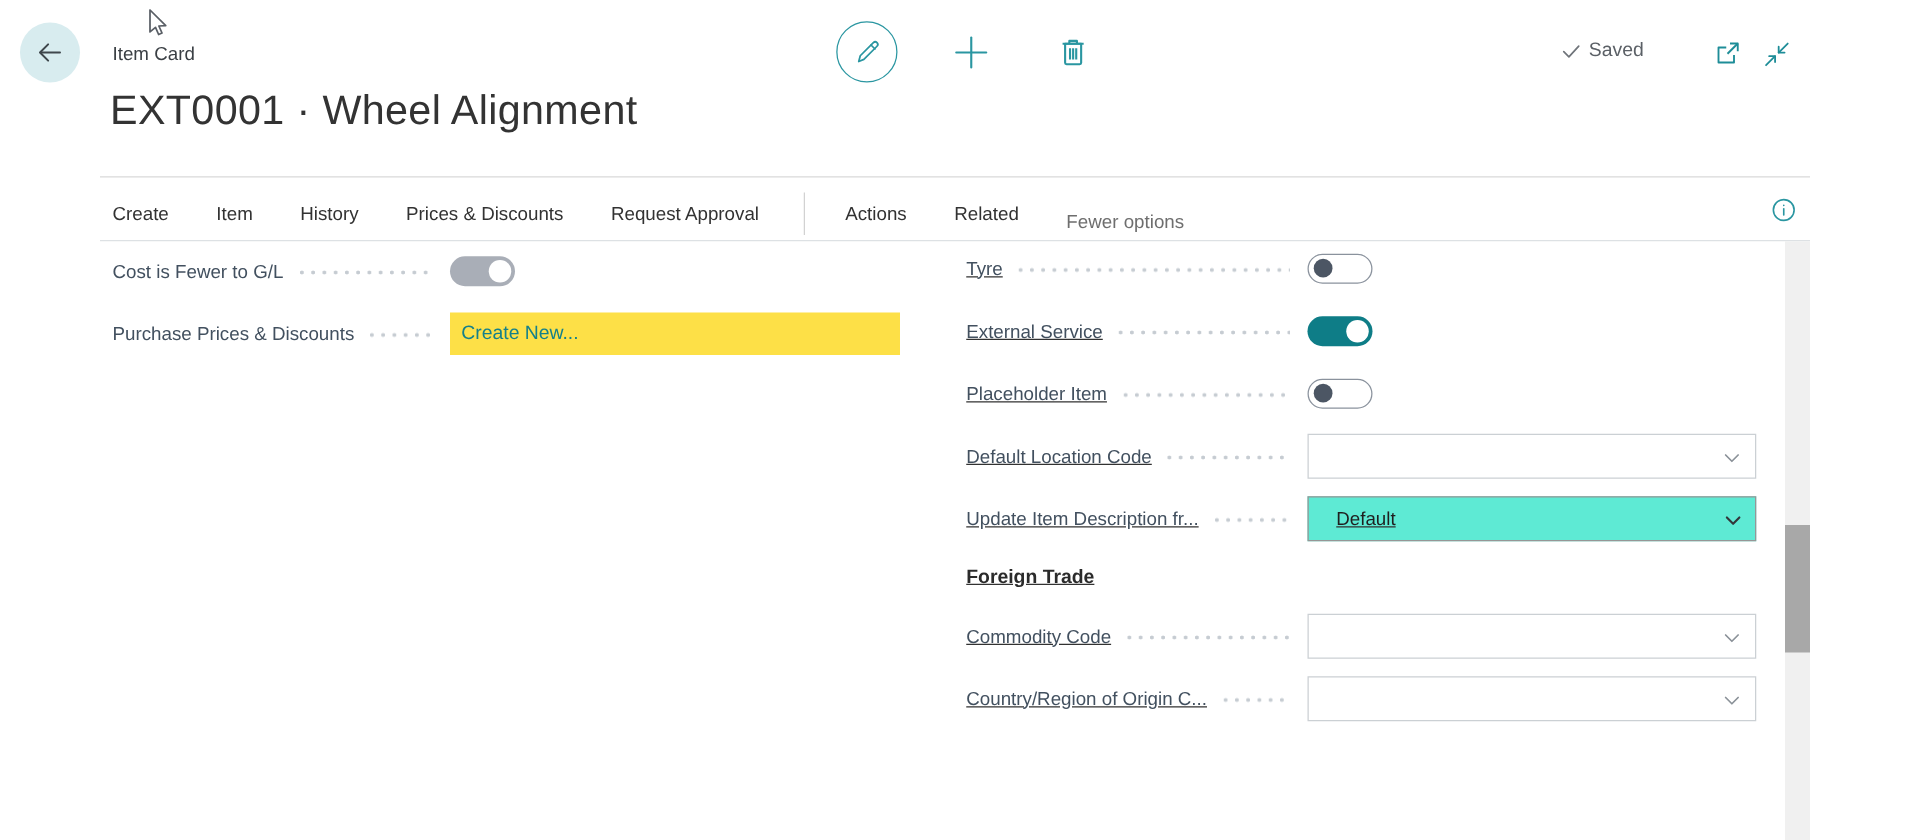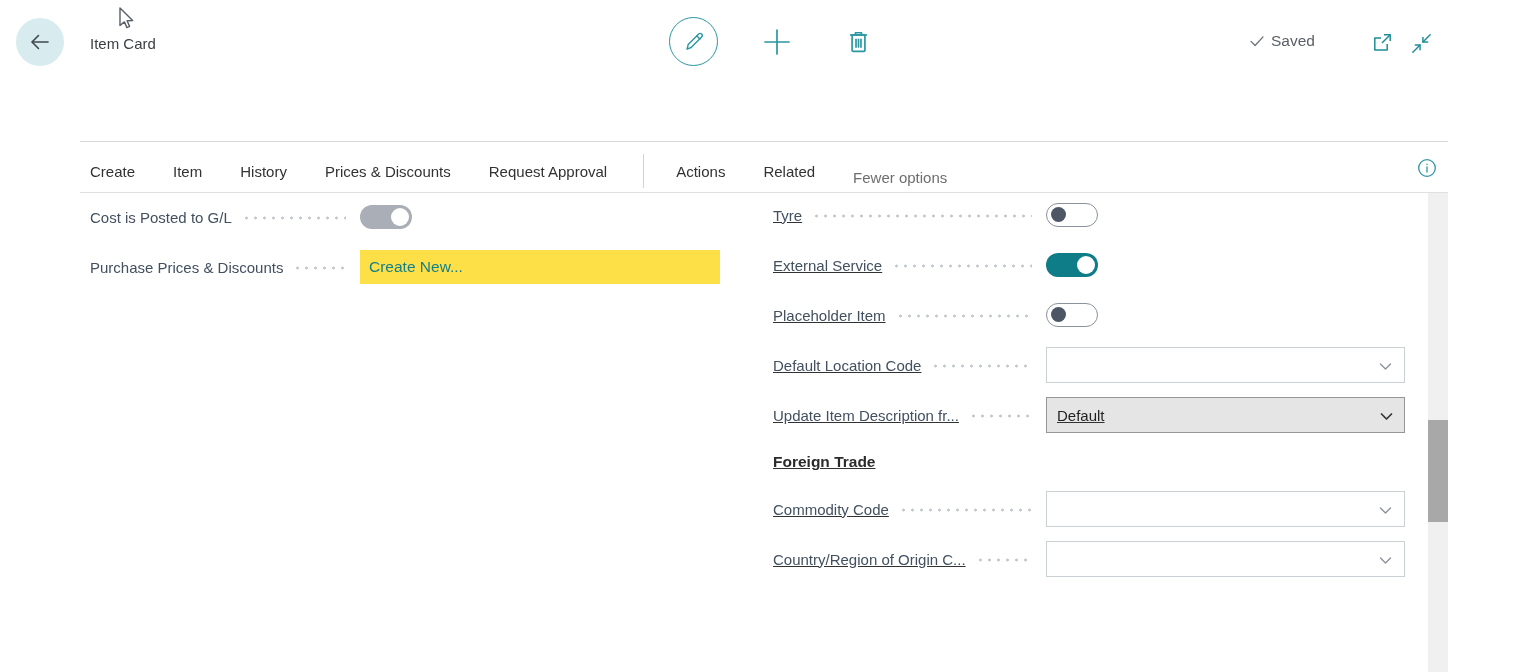--- a/index.html
+++ b/index.html
@@ -57,22 +57,22 @@
   .toggle.on .knob, .toggle.disabled-on .knob { right:3px; top:3px; width:18px; height:18px; background:#fff; }
   .toggle.off .knob { left:4px; top:3px; width:15px; height:15px; background:#4c5664; }
 
   .linkfield { width:360px; height:34px; background:#fde047; display:flex; align-items:center;
                padding-left:9px; cursor:pointer; }
   .linktext { color:#15808a; font-size:15.5px; }
 
   .combo { width:359px; height:36px; border:1px solid #cbd0d4; background:#fff; position:relative;
            display:flex; align-items:center; padding-left:10px; font-size:15px; color:#333; cursor:pointer; }
   .combo .chev { position:absolute; right:11px; top:11px; }
-  .selectbox { width:359px; height:36px; border:1px solid #969696; background:#e5e5e5; position:relative;
-               display:flex; align-items:center; padding-left:10px; font-size:15px; color:#1f1f1f; cursor:pointer; }
+  .selectbox { width:359px; height:36px; border:1px solid #969696; background:#5eead4; position:relative;
+               display:flex; align-items:center; padding-left:22px; font-size:15px; color:#1f1f1f; cursor:pointer; }
   .selectbox .chev { position:absolute; right:10px; top:11px; }
 
   .group-heading-row { height:44px; display:flex; align-items:center; }
   .group-heading { font-size:15.5px; font-weight:700; color:#2b2b2b; }
 
   
   .scroll-track { position:absolute; left:1428px; top:193px; width:20px; height:479px; background:#f0f0f0; }
   .scroll-thumb { position:absolute; left:0; top:227px; width:20px; height:102px; background:#a8a8a8; cursor:pointer; }
 
   svg { display:block; }
@@ -89,20 +89,21 @@
           <path d="M10.5 5.5 4 12l6.5 6.5"></path>
       </svg>
     </span>
   </div>
   <div class="caption">Item Card</div>
   <div class="cursor-glyph">
     <svg width="22" height="30" viewBox="0 0 22 30" fill="#fff" stroke="#5a5f66" stroke-width="1.4" stroke-linejoin="round">
       <path d="M5 3 L5 20.5 L9.4 16.9 L11.9 22.6 L14.6 21.4 L12.1 15.8 L17.6 15.5 Z"></path>
     </svg>
   </div>
+  <div class="page-title">EXT0001 · Wheel Alignment</div>
 
   <div class="edit-circle">
     <span>
       <svg width="24" height="24" viewBox="0 0 24 24" fill="none" stroke="#2a96a1" stroke-width="1.4" stroke-linejoin="round">
         <path d="M14.4 5.6l4 4"></path>
         <path d="M5 19.2l1.2-4.6L16.7 4.1a2.05 2.05 0 0 1 2.9 2.9L9.1 17.5 5 19.2z"></path>
       </svg>
     </span>
   </div>
   <div class="plus-btn">
@@ -174,21 +175,21 @@
         <path d="M10 9v5"></path>
           <path d="M10 6.2v.2"></path>
       </svg>
     </span>
   </div>
   <div class="menu-underline"></div>
 
   <div class="col-left">
     <div class="frow">
       <span class="pair">
-        <span class="lbl">Cost is Posted to G/L</span>
+        <span class="lbl">Cost is Fewer to G/L</span>
         <span class="dots"></span>
       </span>
       <span class="toggle disabled-on">
           <span class="knob"></span>
         </span>
     </div>
     <div class="frow">
       <span class="pair">
         <span class="lbl">Purchase Prices &amp; Discounts</span>
         <span class="dots"></span>

